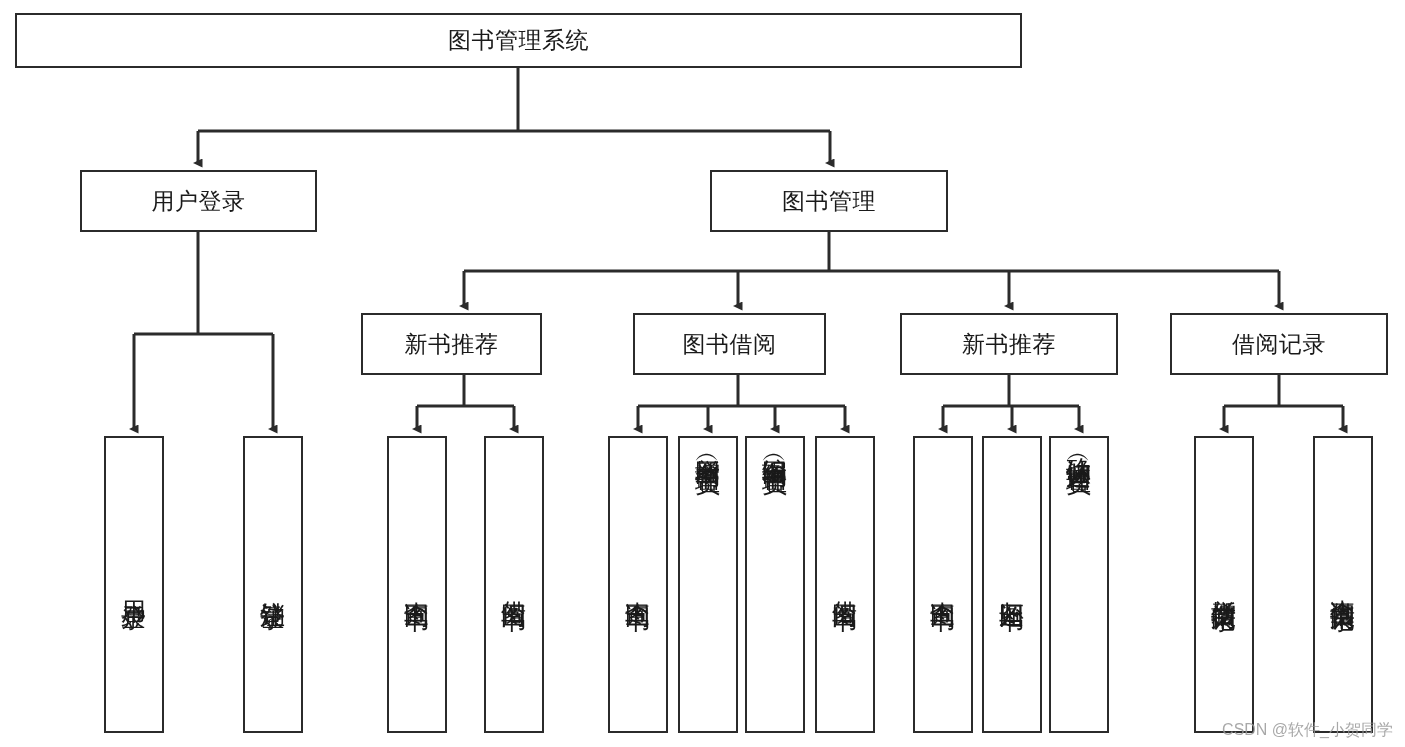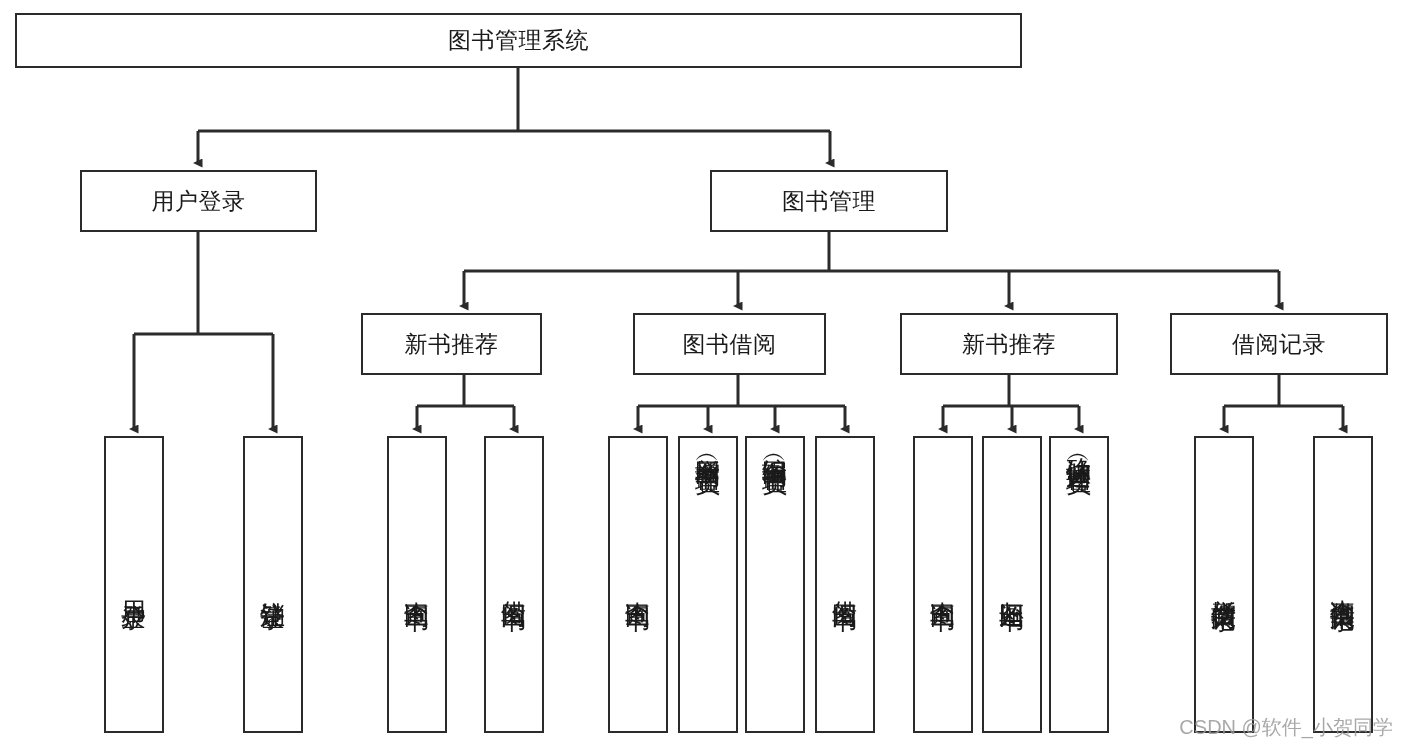--- a/index.html
+++ b/index.html
@@ -60,21 +60,21 @@
   .node.vertical.center-text {
     align-items: center;
   }
   .node.vertical.top-text {
     align-items: flex-start;
   }
   #watermark {
     position: absolute;
     right: 12px;
     bottom: 6px;
-    font-size: 20px;
+    font-size: 16px;
     color: #9a9a9a;
     white-space: nowrap;
     opacity: 0.85;
   }
 </style>
 </head>
 <body>
 
 <div id="canvas">
 

